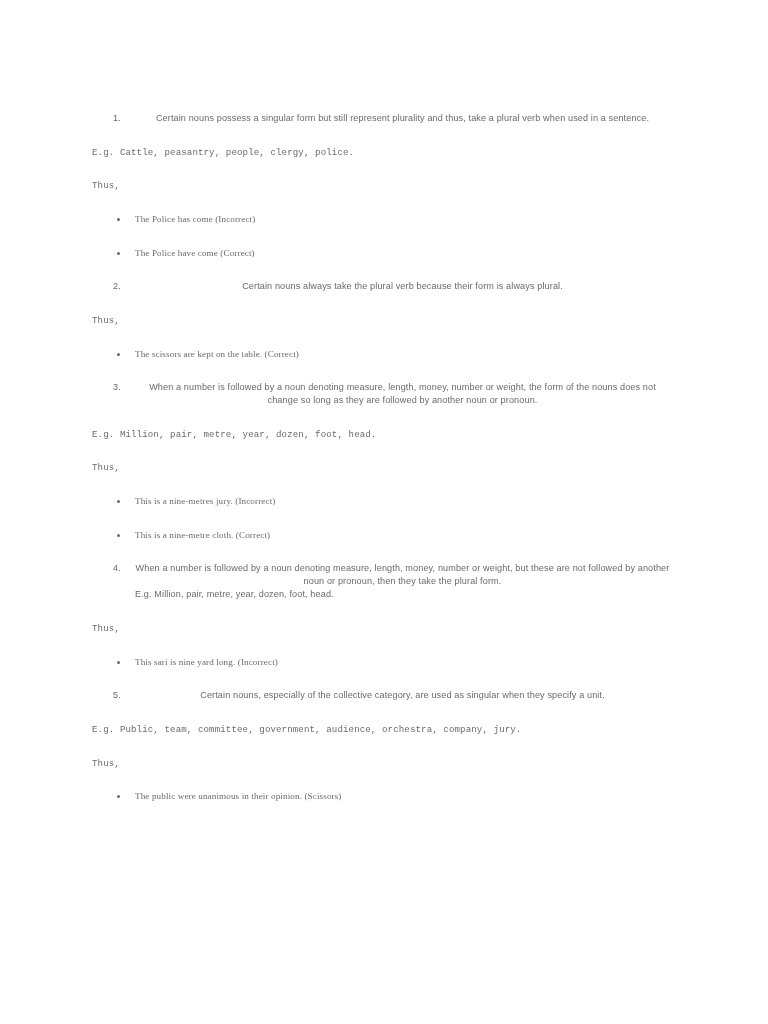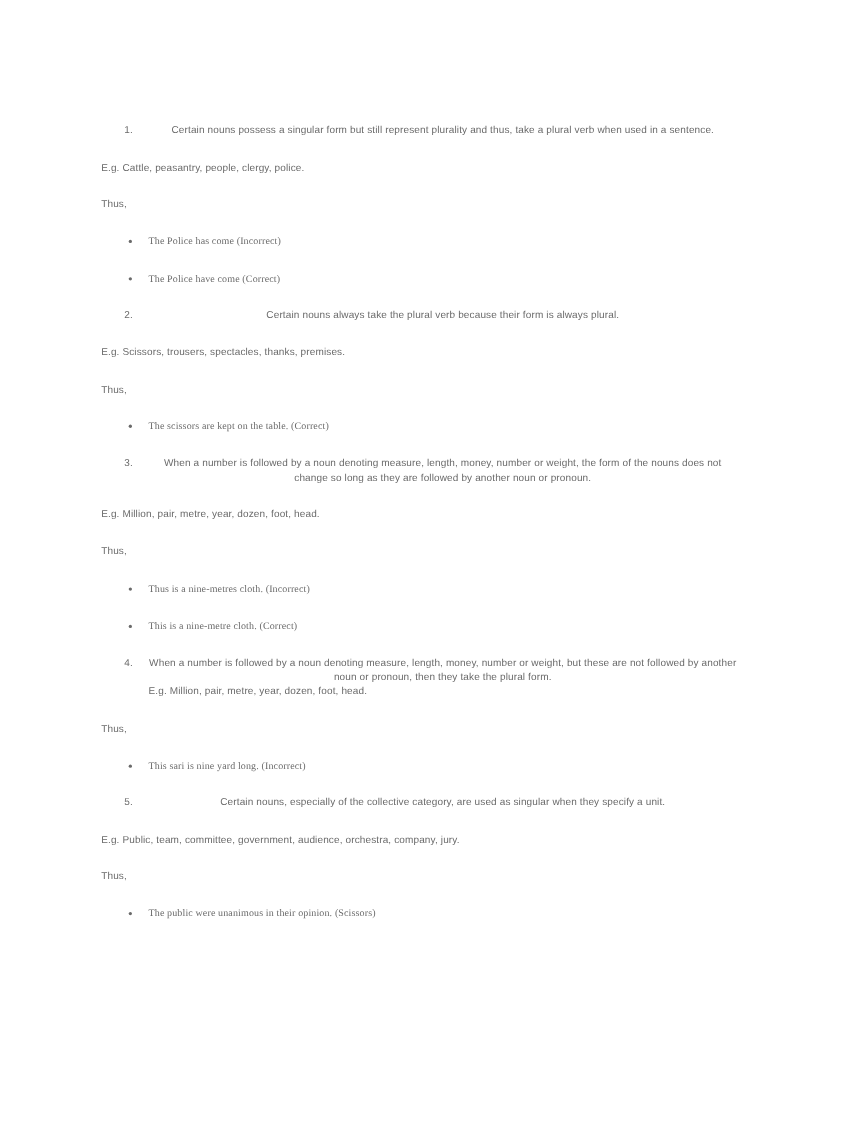--- a/index.html
+++ b/index.html
@@ -36,20 +36,21 @@
     color: #6a6a6a;
     font-size: 9.1px;
     line-height: 13px;
     letter-spacing: 0.12px;
   }
 
   
   .para {
     margin: 0 0 20.8px 0;
     padding: 0;
+    font-family: Liberation Mono, monospace;
   }
 
   
   .num-item {
     position: relative;
     margin: 0 0 20.5px 0;
     padding-left: 43px;   
   }
   .num-item .marker {
     position: absolute;
@@ -108,35 +109,34 @@
         <span class="item-text">The Police has come (Incorrect)</span>
       </div>
       <div class="block bul-item">
         <span class="marker-dot"></span>
         <span class="item-text">The Police have come (Correct)</span>
       </div>
       <div class="block num-item">
         <span class="marker">2.</span>
         <span class="item-text">Certain nouns always take the plural verb because their form is always plural.</span>
       </div>
-      <p class="block para">E.g. Scissors, trousers, spectacles, thanks, premises.</p>
       <p class="block para">Thus,</p>
       <div class="block bul-item">
         <span class="marker-dot"></span>
         <span class="item-text">The scissors are kept on the table. (Correct)</span>
       </div>
       <div class="block num-item">
         <span class="marker">3.</span>
         <span class="item-text">When a number is followed by a noun denoting measure, length, money, number or weight, the form of the nouns does not change so long as they are followed by another noun or pronoun.</span>
       </div>
       <p class="block para">E.g. Million, pair, metre, year, dozen, foot, head.</p>
       <p class="block para">Thus,</p>
       <div class="block bul-item">
         <span class="marker-dot"></span>
-        <span class="item-text">Thus is a nine-metres cloth. (Incorrect)</span>
+        <span class="item-text">This is a nine-metres jury. (Incorrect)</span>
       </div>
       <div class="block bul-item">
         <span class="marker-dot"></span>
         <span class="item-text">This is a nine-metre cloth. (Correct)</span>
       </div>
       <div class="block num-item">
         <span class="marker">4.</span>
         <span class="item-text">When a number is followed by a noun denoting measure, length, money, number or weight, but these are not followed by another noun or pronoun, then they take the plural form.</span>
         <span class="sub-line">E.g. Million, pair, metre, year, dozen, foot, head.</span>
       </div>

